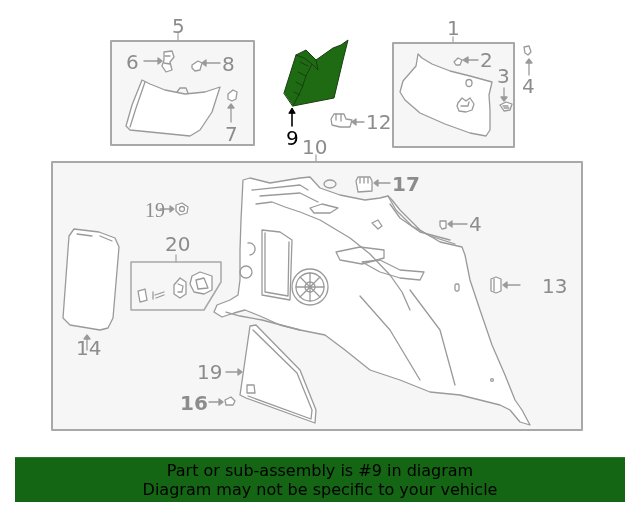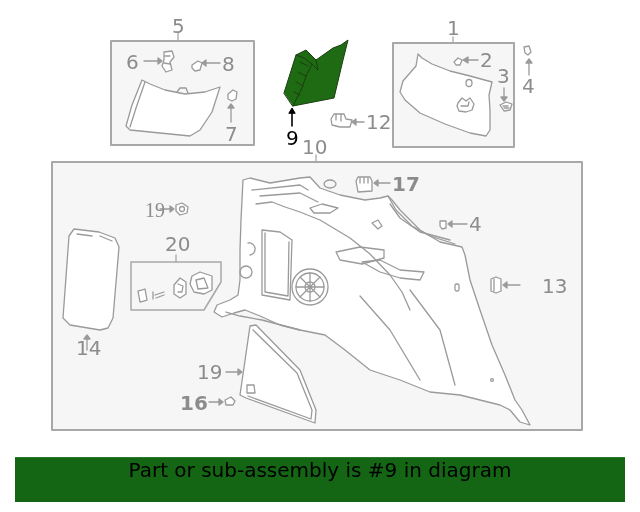--- a/index.html
+++ b/index.html
@@ -1,21 +1,21 @@
 <!DOCTYPE html>
 <html><head>
 <meta charset="utf-8">
 <style>
   html, body { margin: 0; padding: 0; background: #ffffff; }
   body { width: 640px; height: 512px; position: relative; overflow: hidden; font-family: "DejaVu Sans", sans-serif; }
   #diagram { position: absolute; left: 0; top: 0; width: 640px; height: 512px; }
   .callout { position: absolute; font-family: "DejaVu Sans", sans-serif; font-size: 20px; color: #8c8c8c; line-height: 20px; white-space: nowrap; }
   .callout.highlight { color: #000000; }
   .banner { position: absolute; left: 15px; top: 457px; width: 610px; height: 45px; background: #146614; border-top: 1px solid #2b7a2b; box-sizing: border-box; text-align: center; }
-  .banner-line { font-family: "DejaVu Sans", sans-serif; font-size: 20px; line-height: 19px; color: #000000; }
+  .banner-line { font-family: "DejaVu Sans", sans-serif; font-size: 16px; line-height: 19px; color: #000000; }
   .banner-line.first { margin-top: 3px; }
 </style>
 </head>
 <body>
 
 <svg id="diagram" viewBox="0 0 640 512" xmlns="http://www.w3.org/2000/svg">
   <g fill="none" stroke="#9a9a9a" stroke-width="1.3" stroke-linejoin="round" stroke-linecap="round">
 
     <g>
       <rect x="111" y="41" width="143" height="104" fill="#f6f6f6" stroke="#a8a8a8" stroke-width="2"></rect>
@@ -212,13 +212,14 @@
 <span class="callout" style="left:469px;top:214px;">4</span>
 <span class="callout" style="left:542px;top:276px;">13</span>
 <span class="callout" style="left:145px;top:200px;font-family:Liberation Serif, serif;">19</span>
 <span class="callout" style="left:165px;top:234px;">20</span>
 <span class="callout" style="left:76px;top:338px;">14</span>
 <span class="callout" style="left:197px;top:362px;">19</span>
 <span class="callout" style="left:180px;top:393px;font-weight:bold;">16</span>
 
 <div class="banner">
   <div class="banner-line first">Part or sub-assembly is #9 in diagram</div>
+  <div class="banner-line">Diagram may not be specific to your vehicle</div>
 </div>
 
 </body></html>

